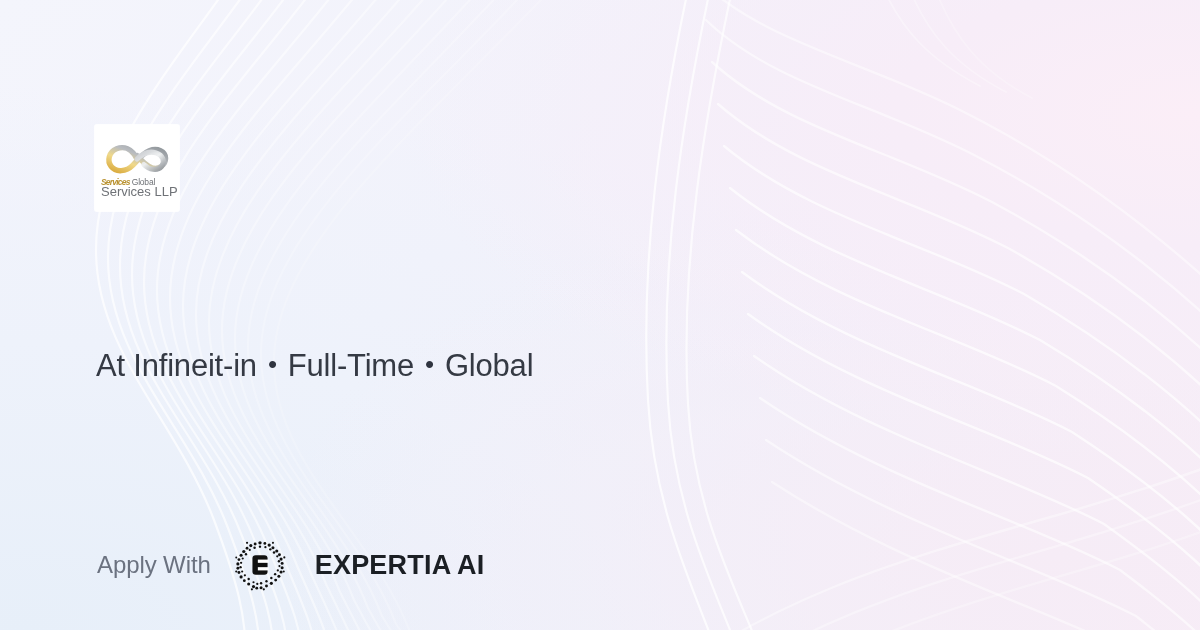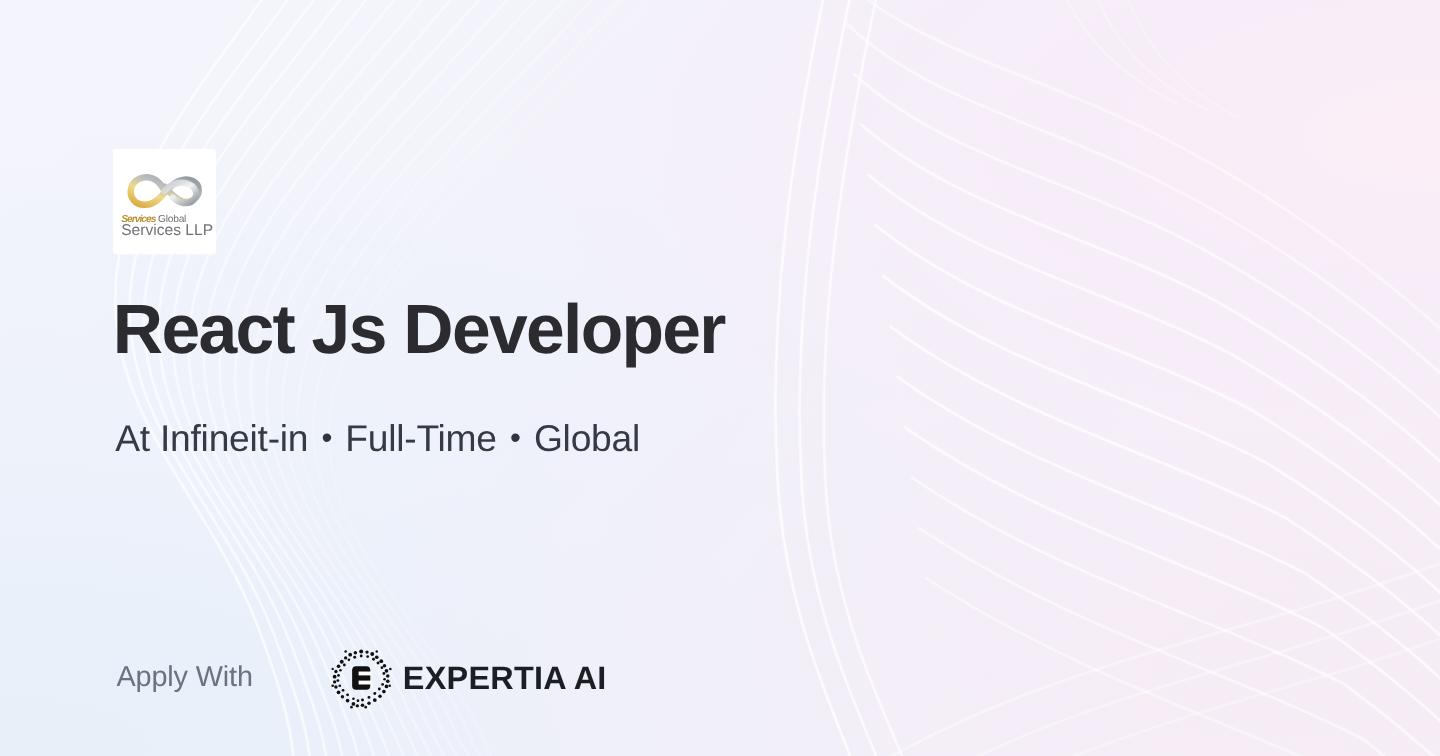--- a/index.html
+++ b/index.html
@@ -120,38 +120,37 @@
   }
 
   
   .apply-row {
     position: absolute;
     left: 97px;
     top: 543px;
     display: flex;
     align-items: center;
     height: 44px;
-    gap: 41px;
   }
   .apply-label {
     font-size: 24px;
     line-height: 28px;
     font-weight: 400;
     color: #6b7280;
     letter-spacing: -0.1px;
     white-space: nowrap;
   }
   .expertia-logo {
     display: flex;
     align-items: center;
     margin-left: 22px;
   }
   .expertia-mark { width: 54px; height: 54px; display: block; }
   .expertia-word {
-    margin-left: 8px;
+    margin-left: 28px;
     font-size: 27px;
     line-height: 30px;
     font-weight: 600;
     letter-spacing: 0.2px;
     color: #1b1f24;
     white-space: nowrap;
   }
 </style>
 </head>
 <body>
@@ -241,21 +240,20 @@
       <path d="M50,25 C58,17 68,13 78,16 C88,19 92,29 86,36 C80,43 68,41 60,33" fill="none" stroke="url(#silvergrad)" stroke-width="7.5" stroke-linecap="round" opacity="0.95"></path>
     </svg>
     <div class="logo-words">
       <div class="logo-line1">
         <span class="gold">Services</span><span class="grey"> Global</span>
       </div>
       <div class="logo-line2">Services LLP</div>
     </div>
   </div>
 
-  <h1 class="headline">React Js Developer</h1>
 
   <div class="subline">
     <span>At Infineit-in</span>
     <span class="sub-sep">•</span>
     <span>Full-Time</span>
     <span class="sub-sep">•</span>
     <span>Global</span>
   </div>
 
   <div class="apply-row">

